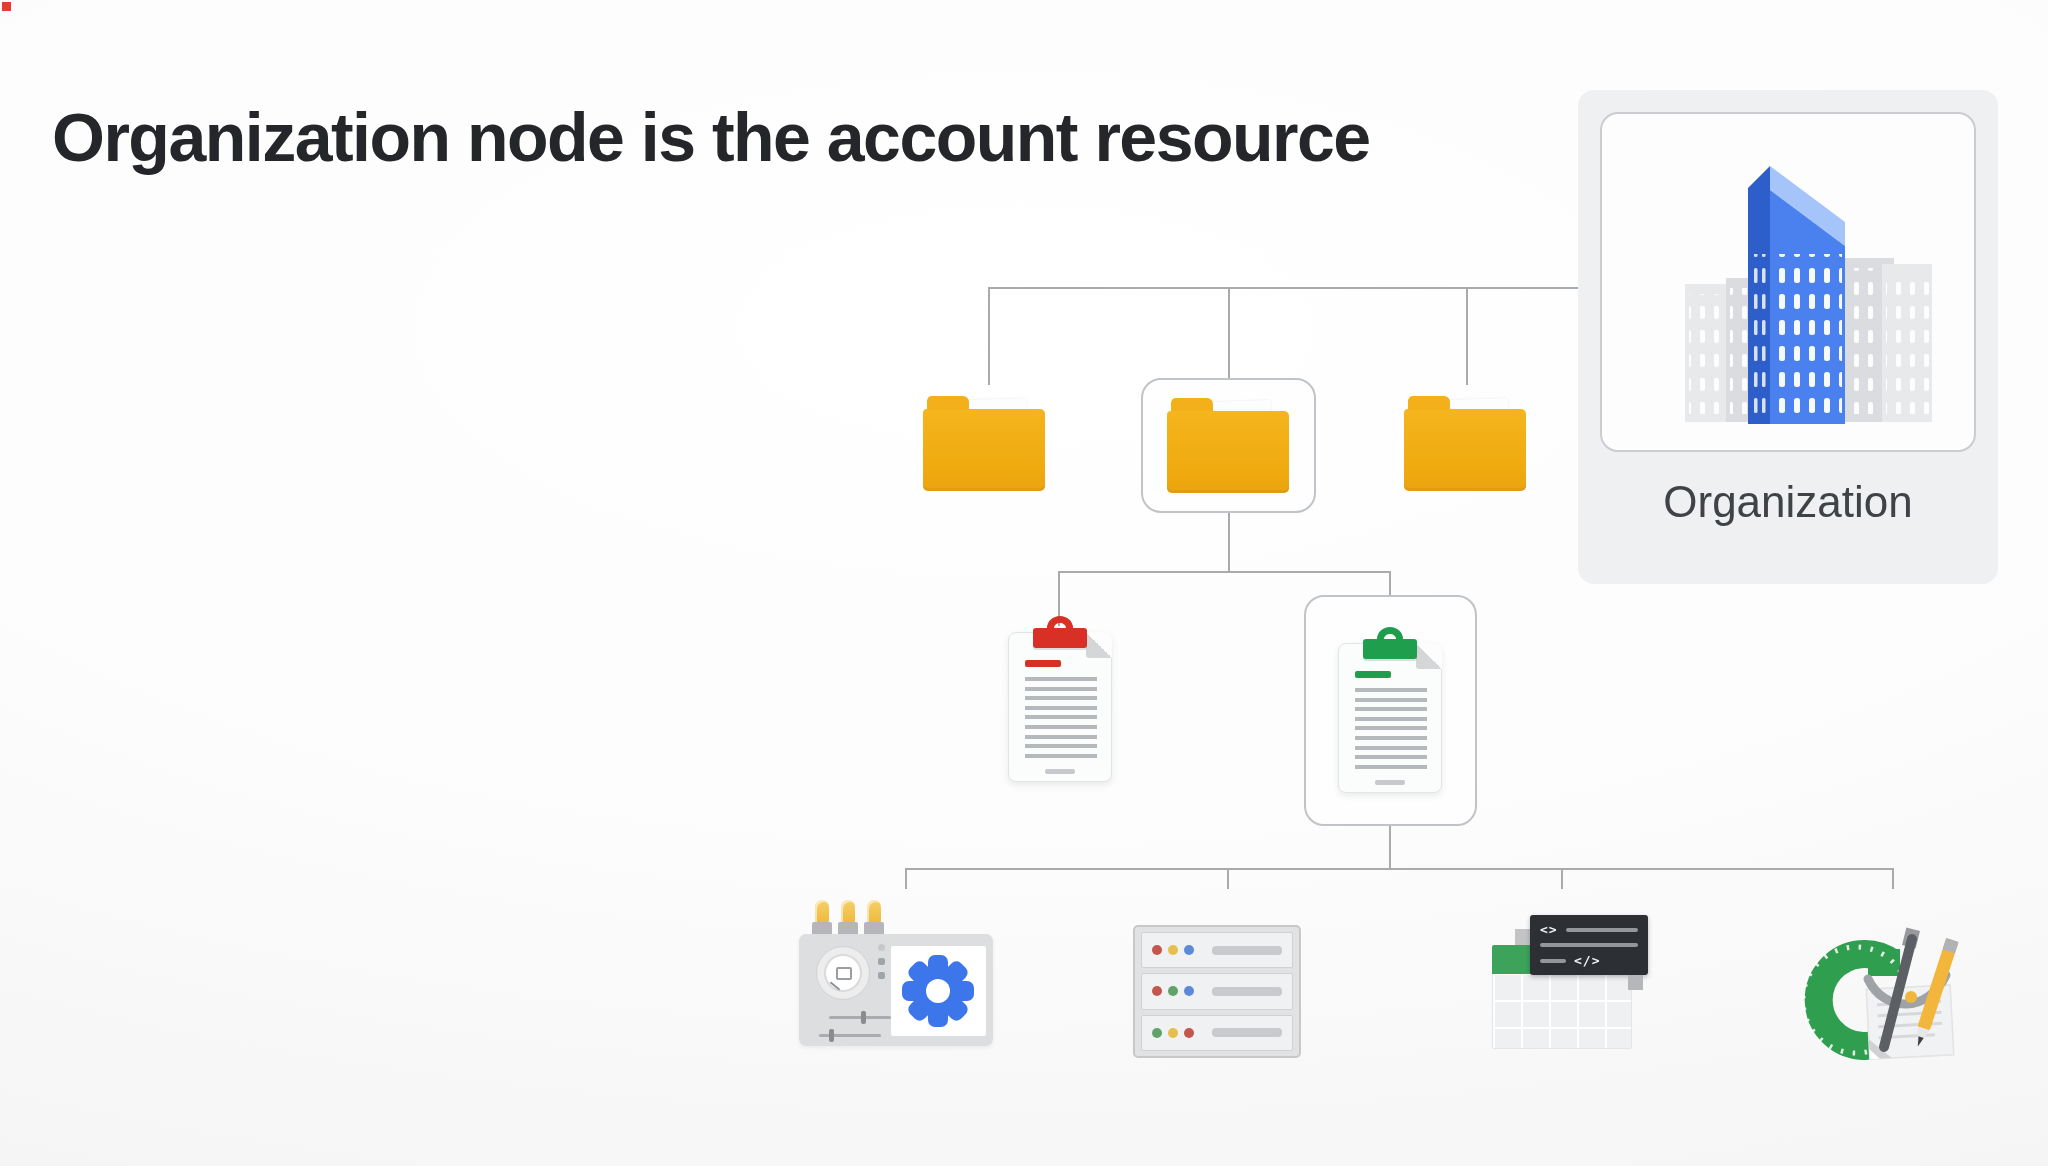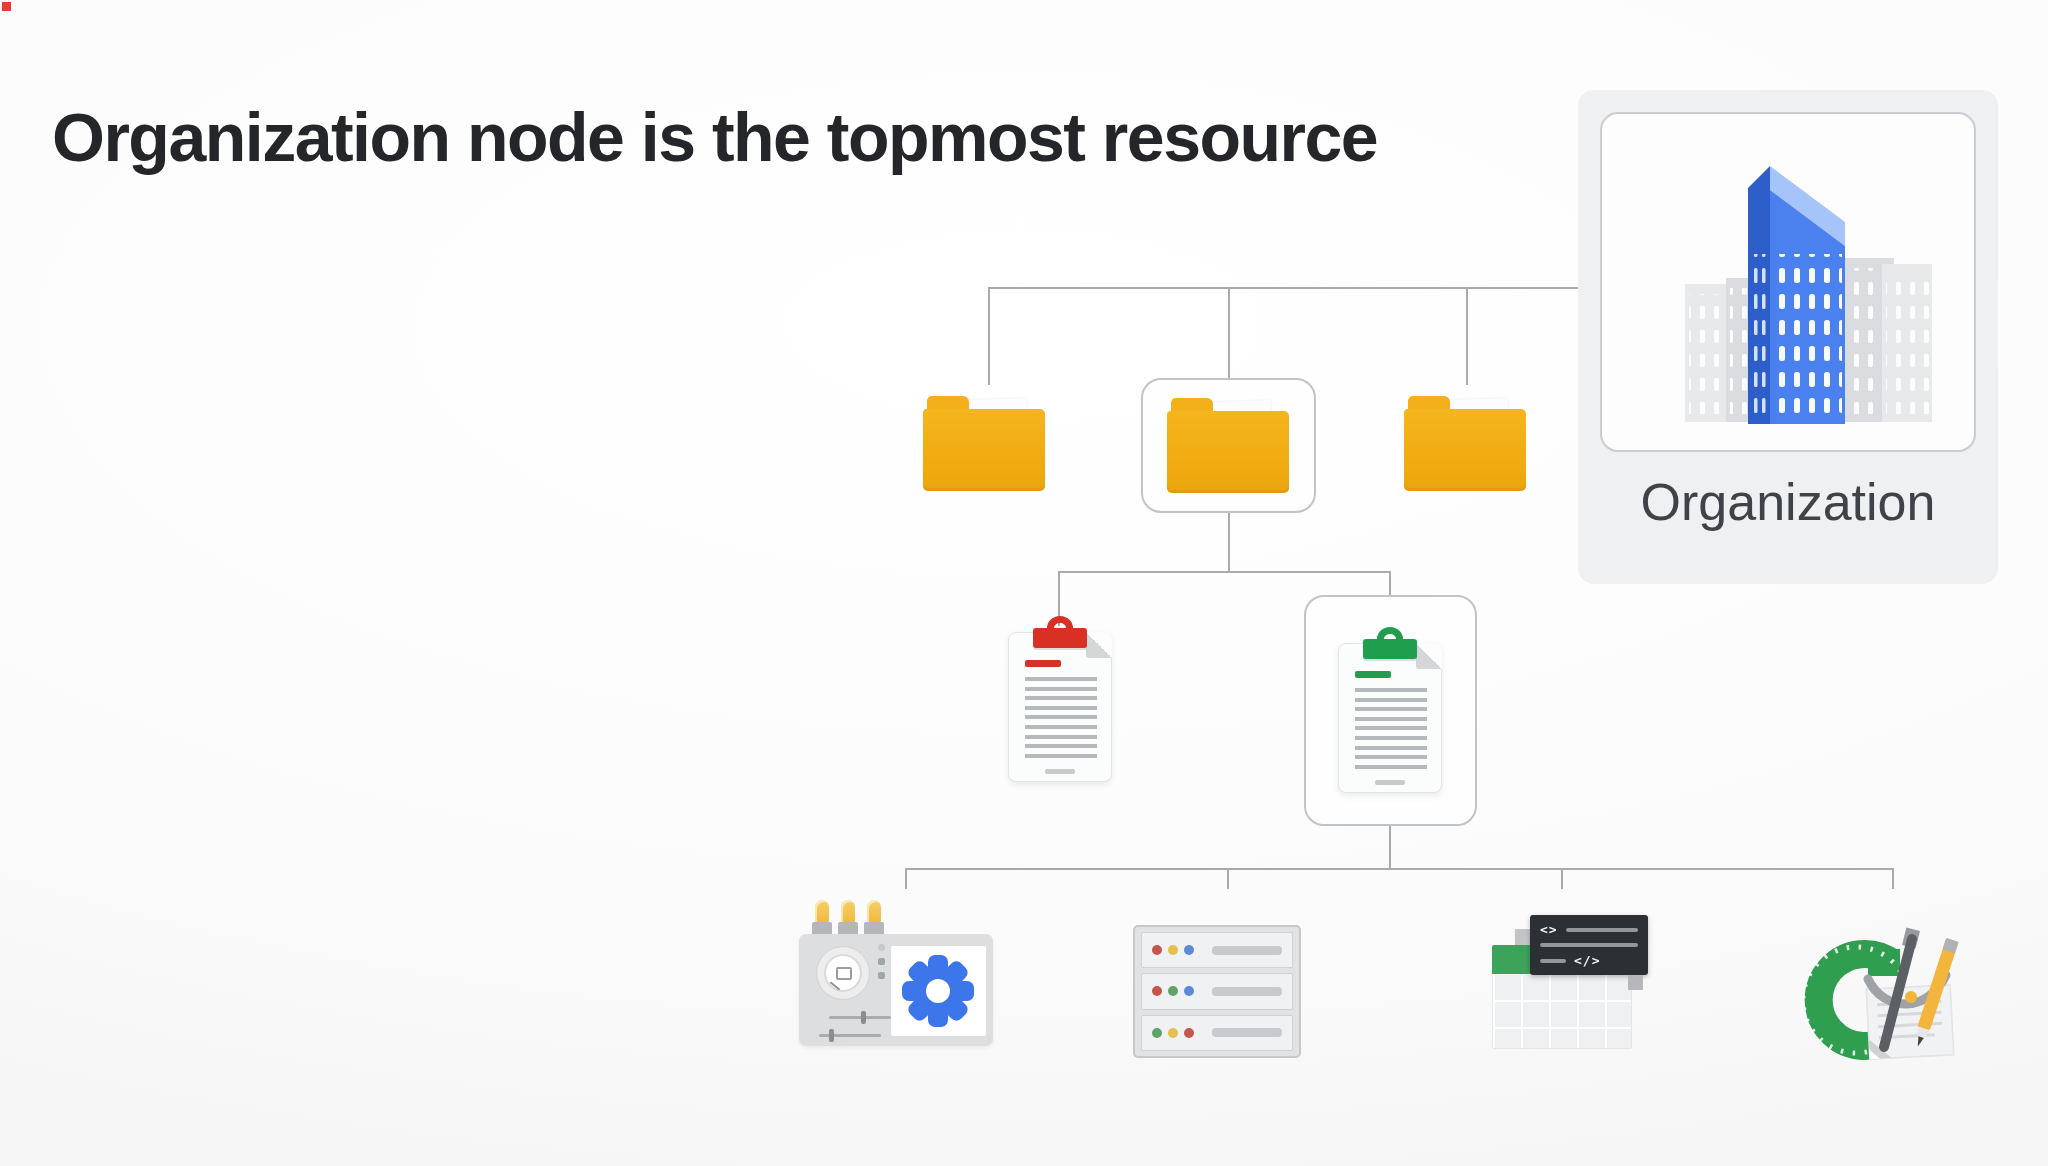--- a/index.html
+++ b/index.html
@@ -23,21 +23,21 @@
   .caption .accent{color:#4c86ee;}
 
   
   .hline,.vline{background:#a8aaac;}
   .hline{height:2px;}
   .vline{width:2px;}
 
   
   .org-card{left:1578px;top:90px;width:420px;height:494px;background:#eff0f2;border-radius:16px;}
   .org-inner{left:22px;top:22px;width:376px;height:340px;background:#fdfdfe;border:2px solid #caccd0;border-radius:18px;}
-  .org-label{left:0;top:388px;width:420px;text-align:center;font-size:52px;line-height:48px;color:#3f4347;}
+  .org-label{left:0;top:388px;width:420px;text-align:center;font-size:44px;line-height:48px;color:#3f4347;}
 
   
   .node-card{background:#fefefe;border:2px solid #c0c3c7;border-radius:20px;}
 
   
   .folder{width:122px;height:95px;}
   .folder-sheet{position:absolute;left:40px;top:3px;width:64px;height:12px;background:#fdfdfd;border-radius:2px;transform:rotate(-2deg);box-shadow:0 0 2px rgba(0,0,0,.10);}
   .folder-tab{position:absolute;left:4px;top:0;width:42px;height:18px;background:#f3b01a;border-radius:5px 6px 0 0;}
   .folder-body{position:absolute;left:0;top:13px;width:122px;height:82px;border-radius:4px 5px 5px 5px;
     background:linear-gradient(180deg,#f5b51d 0%,#efa90e 80%,#e9a411 100%);
@@ -97,21 +97,21 @@
 
   .icon-svg{display:block;}
 </style>
 </head>
 <body>
 
 <div class="stage">
 
   <div class="abs" style="left:2px;top:2px;width:9px;height:9px;background:#e23d2e;"></div>
 
-  <div class="abs title">Organization node is the topmost resource</div>
+  <div class="abs title">Organization node is the account resource</div>
 
 
   <div class="abs hline" style="left:988px;top:287px;width:592px;"></div>
   <div class="abs vline" style="left:988px;top:287px;height:98px;"></div>
   <div class="abs vline" style="left:1228px;top:287px;height:92px;"></div>
   <div class="abs vline" style="left:1466px;top:287px;height:98px;"></div>
   <div class="abs vline" style="left:1228px;top:512px;height:61px;"></div>
   <div class="abs hline" style="left:1058px;top:571px;width:333px;"></div>
   <div class="abs vline" style="left:1058px;top:571px;height:55px;"></div>
   <div class="abs vline" style="left:1389px;top:571px;height:25px;"></div>

